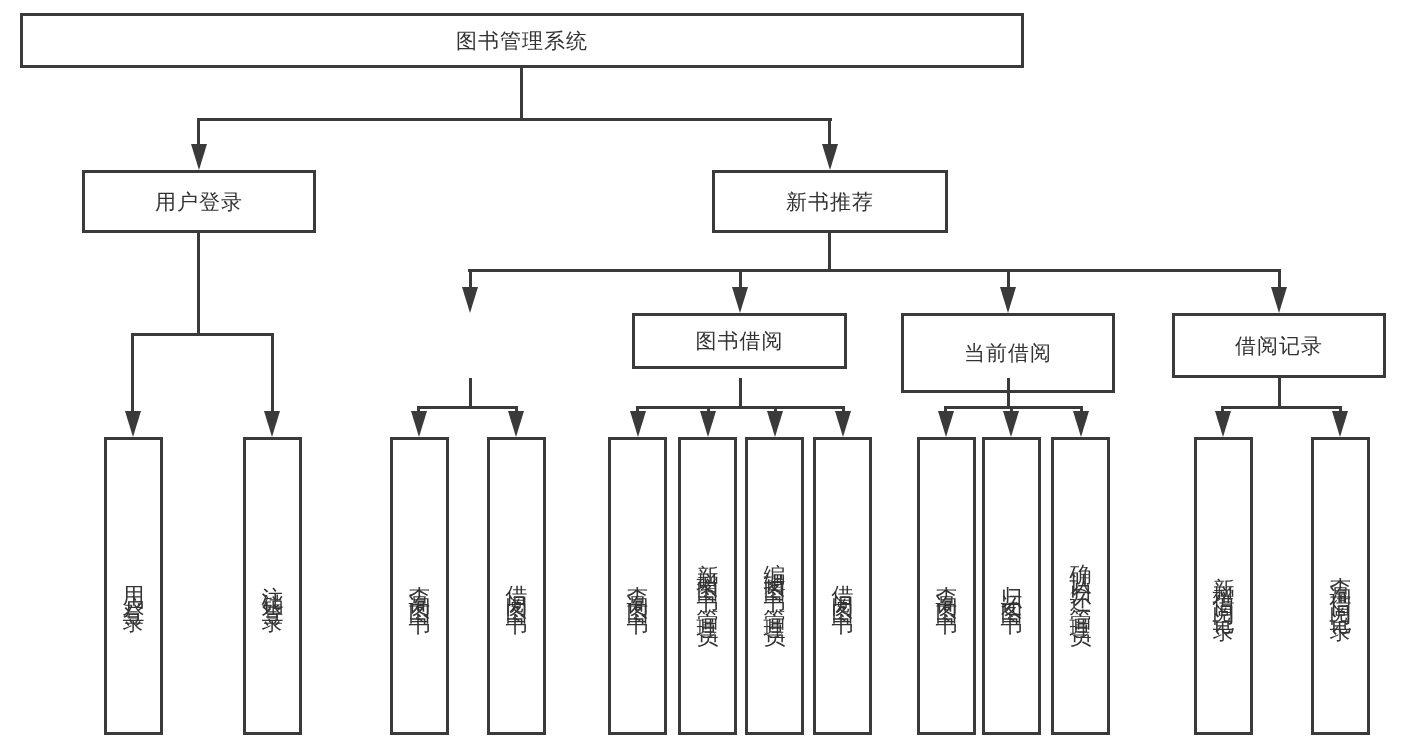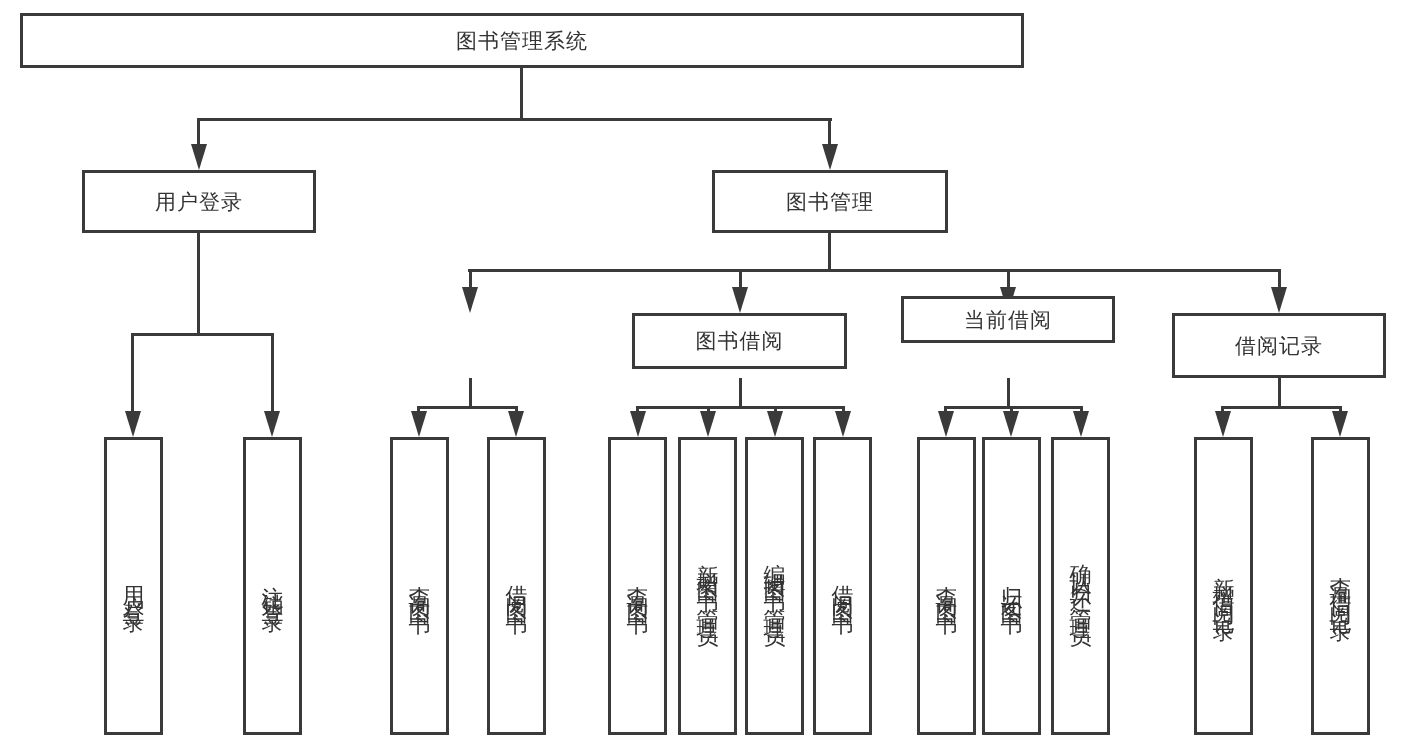--- a/index.html
+++ b/index.html
@@ -68,21 +68,21 @@
   <div class="hline" style="left:197px;top:118px;width:635px;"></div>
   <div class="vline" style="left:197px;top:118px;height:28px;"></div>
   <div class="arrow" style="left:191px;top:144px;"></div>
   <div class="vline" style="left:828px;top:118px;height:28px;"></div>
   <div class="arrow" style="left:822px;top:144px;"></div>
 
   <div class="node h" style="left:82px;top:170px;width:234px;height:63px;">
     <span>用户登录</span>
   </div>
   <div class="node h" style="left:712px;top:170px;width:236px;height:63px;">
-    <span>图书管理</span>
+    <span>新书推荐</span>
   </div>
 
   <div class="vline" style="left:197px;top:233px;height:102px;"></div>
   <div class="hline" style="left:131px;top:333px;width:142px;"></div>
   <div class="vline" style="left:131px;top:333px;height:82px;"></div>
   <div class="arrow" style="left:125px;top:411px;"></div>
   <div class="vline" style="left:271px;top:333px;height:82px;"></div>
   <div class="arrow" style="left:264px;top:411px;"></div>
 
   <div class="vline" style="left:828px;top:233px;height:39px;"></div>
@@ -92,21 +92,21 @@
   <div class="vline" style="left:739px;top:269px;height:22px;"></div>
   <div class="arrow" style="left:732px;top:287px;"></div>
   <div class="vline" style="left:1007px;top:269px;height:22px;"></div>
   <div class="arrow" style="left:1000px;top:287px;"></div>
   <div class="vline" style="left:1278px;top:269px;height:22px;"></div>
   <div class="arrow" style="left:1271px;top:287px;"></div>
 
   <div class="node h" style="left:632px;top:313px;width:215px;height:56px;">
     <span>图书借阅</span>
   </div>
-  <div class="node h" style="left:901px;top:296px;width:214px;height:47px;">
+  <div class="node h" style="left:901px;top:313px;width:214px;height:80px;">
     <span>当前借阅</span>
   </div>
   <div class="node h" style="left:1172px;top:313px;width:214px;height:65px;">
     <span>借阅记录</span>
   </div>
 
   <div class="vline" style="left:469px;top:378px;height:30px;"></div>
   <div class="hline" style="left:417px;top:406px;width:101px;"></div>
   <div class="vline" style="left:417px;top:406px;height:8px;"></div>
   <div class="arrow" style="left:411px;top:411px;"></div>

